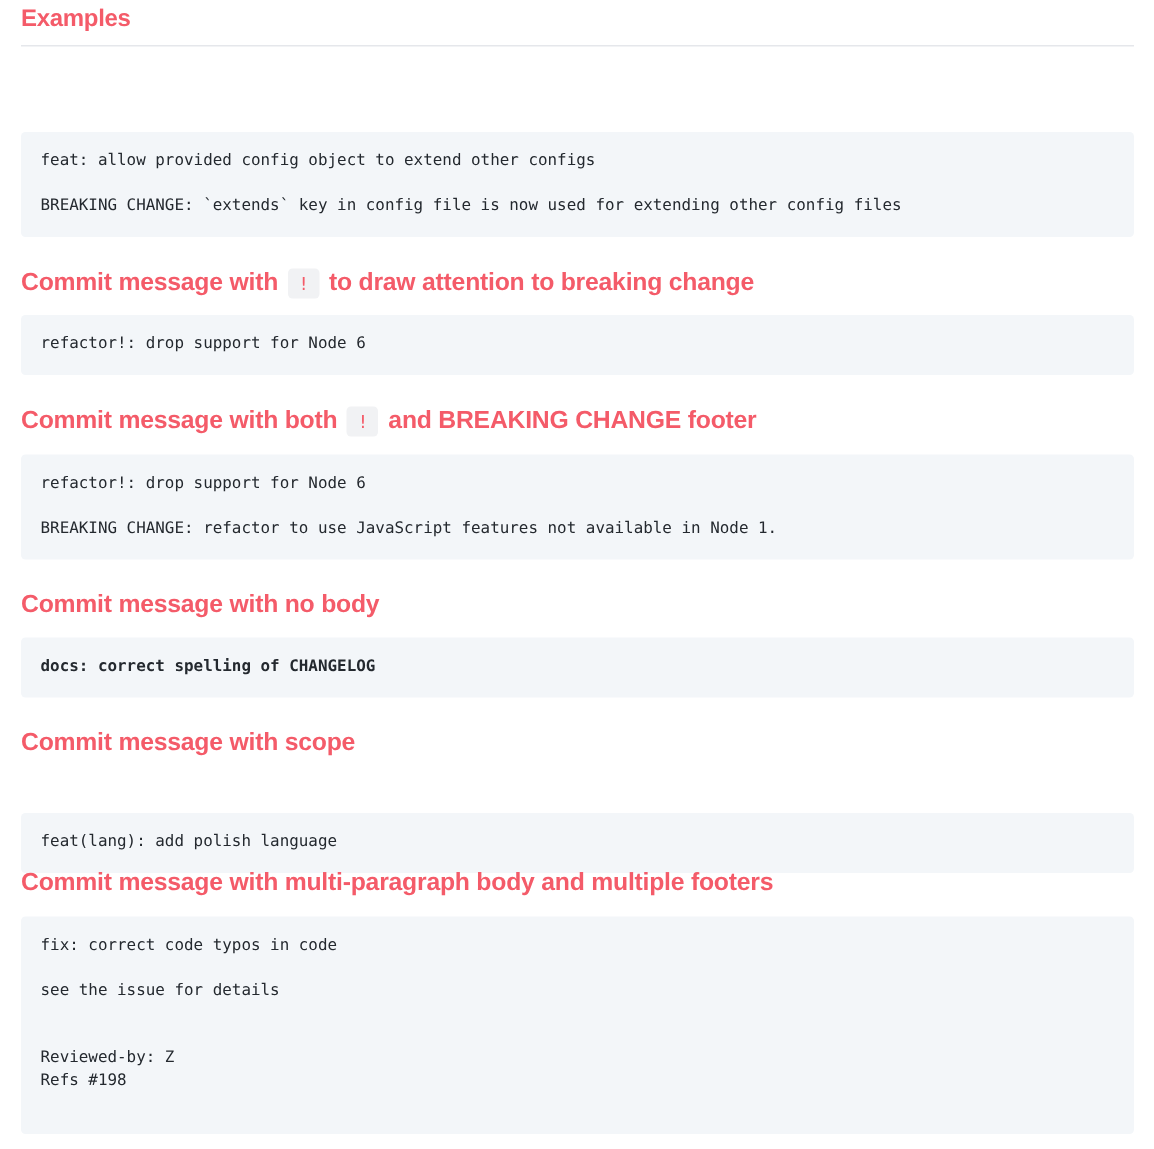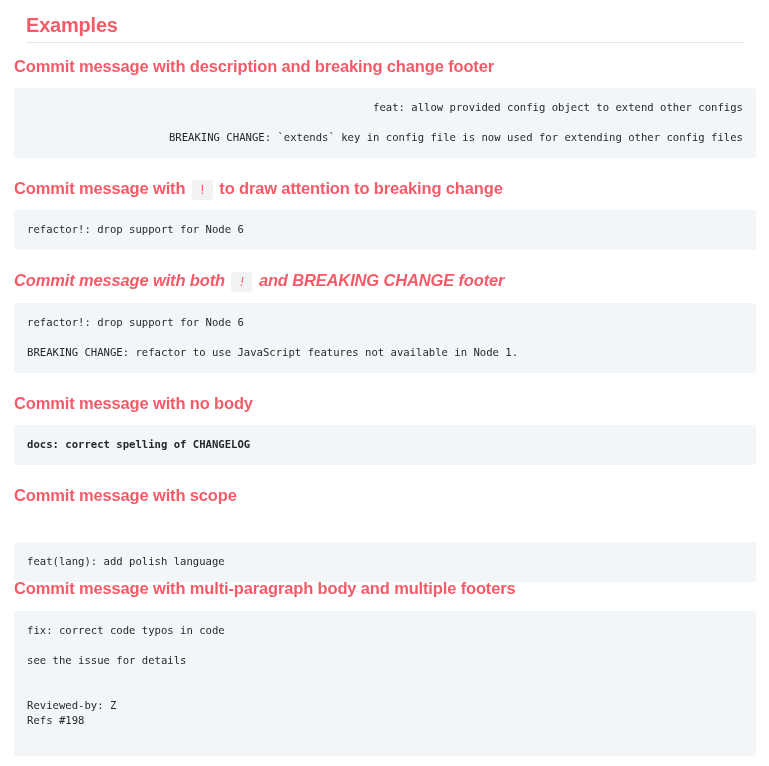--- a/index.html
+++ b/index.html
@@ -1,23 +1,23 @@
 <!DOCTYPE html>
 <html><head>
 <meta charset="utf-8">
 <style>
   html, body { margin: 0; padding: 0; background: #ffffff; }
   body { width: 769px; height: 766px; overflow: hidden; position: relative; }
   .page { position: absolute; left: 14px; top: 0; width: 742px; }
   .h2 {
     font-family: "Liberation Sans", sans-serif;
     font-weight: bold;
-    font-size: 20px;
+    font-size: 16px;
     color: #f45b69;
-    margin: 12px;
+    margin: 0;
     padding-top: 1px;
     height: 29px;
     line-height: 24px;
     border-bottom: 1px solid #e5e7eb;
     letter-spacing: -0.2px;
   }
   .h3 {
     font-family: "Liberation Sans", sans-serif;
     font-weight: bold;
     font-size: 16.5px;
@@ -57,27 +57,26 @@
     margin: 0;
   }
   .line { display: block; height: 15px; }
 </style>
 </head>
 <body>
 
 <div class="page">
   <h2 class="h2">Examples</h2>
 
-  <h3 class="h3" style="top:56px;">Commit message with description and breaking change footer</h3>
-  <pre class="code" style="top:88px; height:70px;text-align:right;"><span class="line">feat: allow provided config object to extend other configs</span><span class="line"></span><span class="line">BREAKING CHANGE: `extends` key in config file is now used for extending other config files</span></pre>
+  <pre class="code" style="top:88px; height:70px;"><span class="line">feat: allow provided config object to extend other configs</span><span class="line"></span><span class="line">BREAKING CHANGE: `extends` key in config file is now used for extending other config files</span></pre>
 
   <h3 class="h3" style="top:178px;text-align:right;"><span>Commit message with</span> <code class="inline-code">!</code> <span>to draw attention to breaking change</span></h3>
   <pre class="code" style="top:210px; height:40px;"><span class="line">refactor!: drop support for Node 6</span></pre>
 
-  <h3 class="h3" style="top:270px;font-style:italic;"><span>Commit message with both</span> <code class="inline-code">!</code> <span>and BREAKING CHANGE footer</span></h3>
+  <h3 class="h3" style="top:270px;"><span>Commit message with both</span> <code class="inline-code">!</code> <span>and BREAKING CHANGE footer</span></h3>
   <pre class="code" style="top:303px; height:70px;"><span class="line">refactor!: drop support for Node 6</span><span class="line"></span><span class="line">BREAKING CHANGE: refactor to use JavaScript features not available in Node 1.</span></pre>
 
   <h3 class="h3" style="top:393px;">Commit message with no body</h3>
   <pre class="code" style="top:425px; height:40px;font-weight:bold;"><span class="line">docs: correct spelling of CHANGELOG</span></pre>
 
   <h3 class="h3" style="top:485px;">Commit message with scope</h3>
   <pre class="code" style="top:542px; height:40px;"><span class="line">feat(lang): add polish language</span></pre>
 
   <h3 class="h3" style="top:578px;">Commit message with multi-paragraph body and multiple footers</h3>
   <pre class="code" style="top:611px; height:145px;"><span class="line">fix: correct code typos in code</span><span class="line"></span><span class="line">see the issue for details</span><span class="line"></span><span class="line"></span><span class="line">Reviewed-by: Z</span><span class="line">Refs #198</span></pre>

